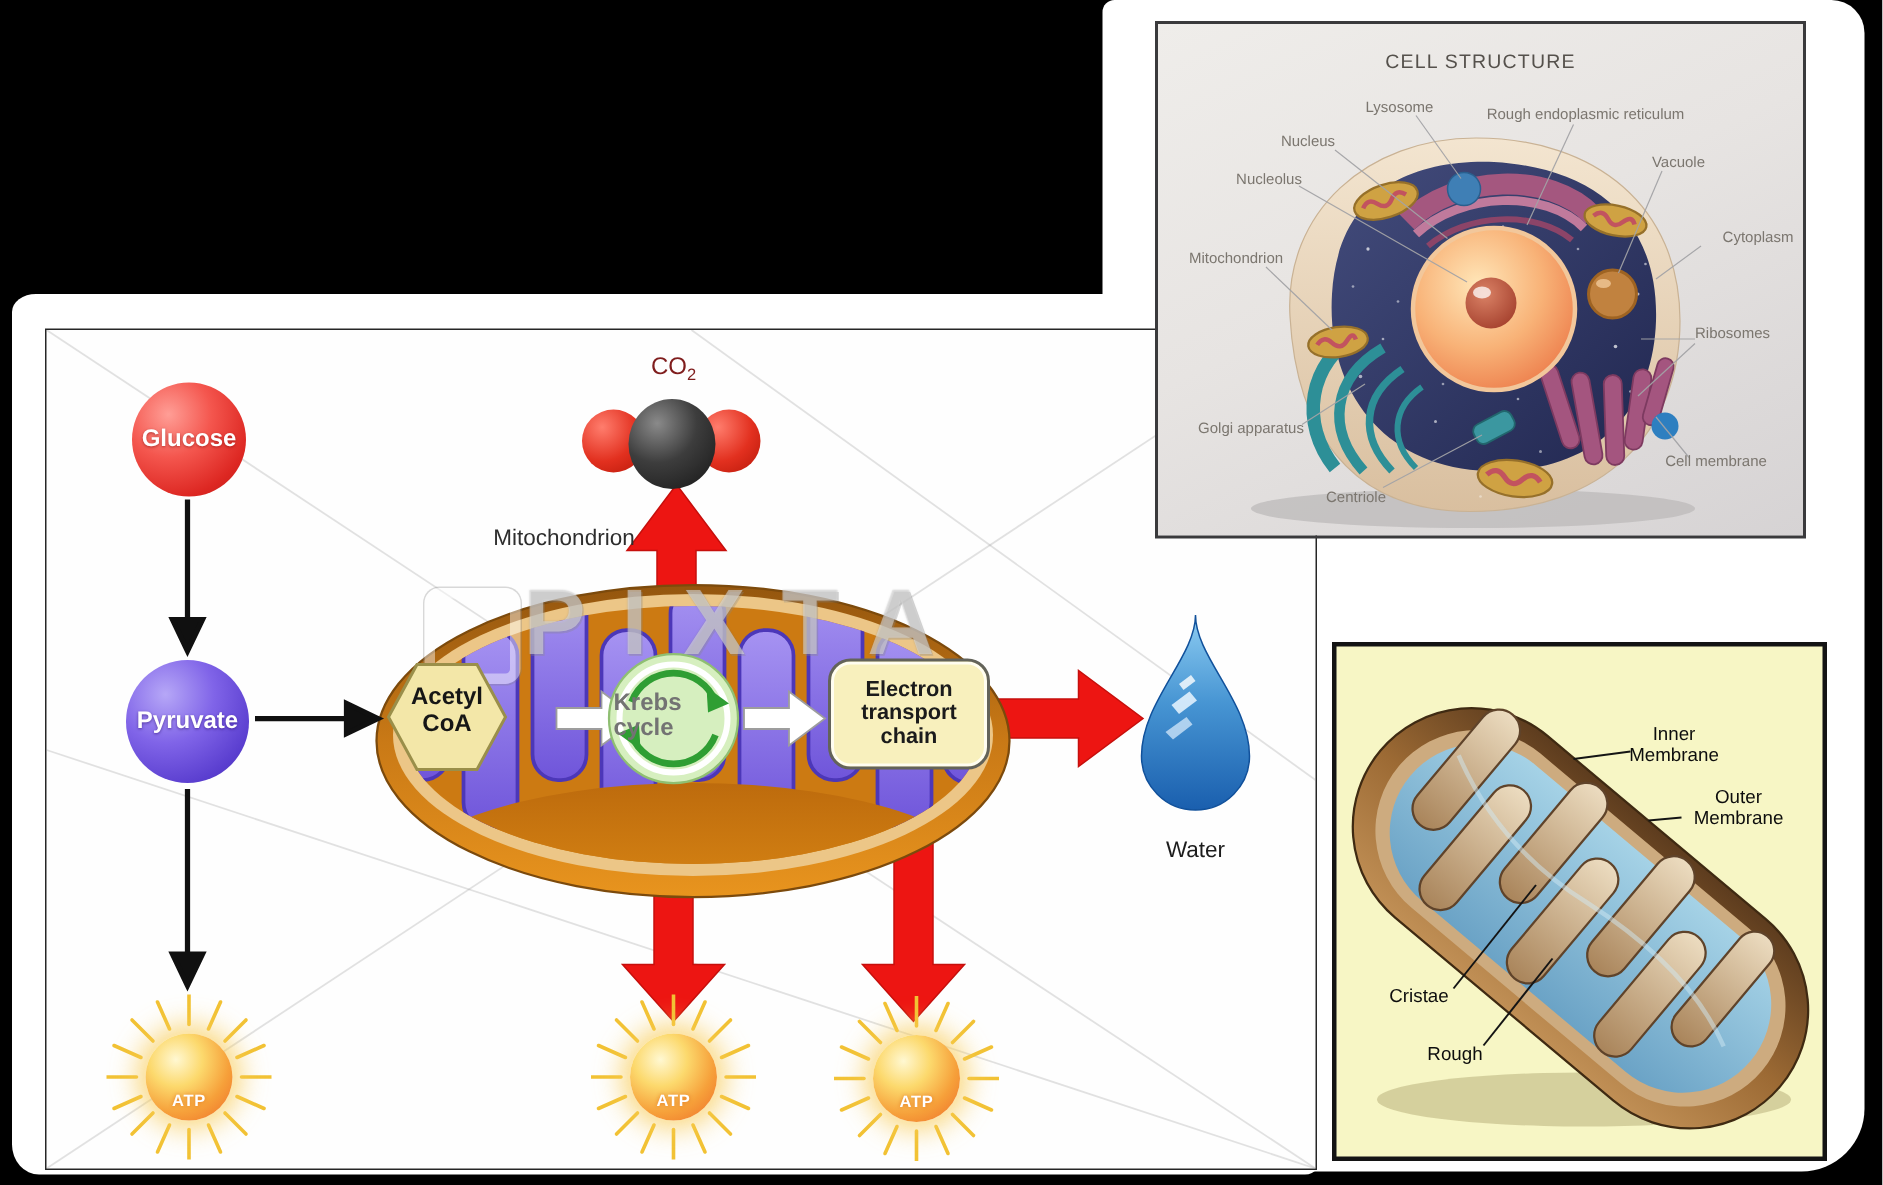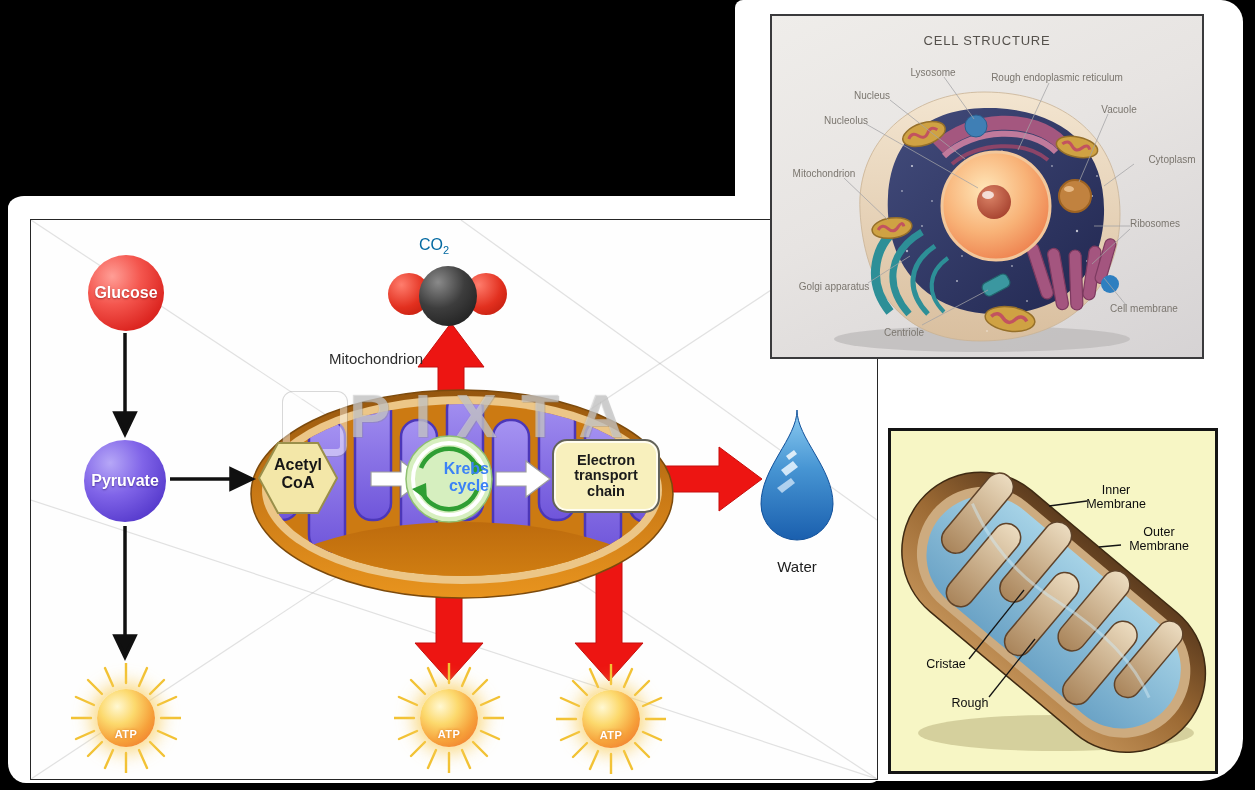--- a/index.html
+++ b/index.html
@@ -17,28 +17,28 @@
   #resp-panel svg{position:absolute;left:0;top:0;}
   .abs{position:absolute;}
   .ball{position:absolute;border-radius:50%;display:flex;align-items:center;justify-content:center;color:#fff;font-weight:bold;}
   #glucose-ball{left:57px;top:35px;width:76px;height:76px;font-size:16px;
     background:radial-gradient(circle at 32% 28%, #ff9e96 0%, #f4564e 38%, #dd2722 74%, #bb1a17 100%);
     text-shadow:0 1px 2px rgba(120,0,0,.55);}
   #pyruvate-ball{left:53px;top:220px;width:82px;height:82px;font-size:16px;
     background:radial-gradient(circle at 32% 28%, #b6a7f7 0%, #8064e8 40%, #5a3ecf 76%, #4530ad 100%);
     text-shadow:0 1px 2px rgba(40,10,110,.6);}
   #mito-label{left:280px;top:130px;width:130px;font-size:15px;color:#2d2d2d;text-align:center;}
-  #co2-label{left:388px;top:16px;width:60px;font-size:16px;color:#0369a1;}
+  #co2-label{left:388px;top:16px;width:60px;text-align:center;font-size:16px;color:#7f1d1d;}
   #co2-label sub{font-size:11px;}
   .gasball{position:absolute;border-radius:50%;}
   #co2-red-left{left:357px;top:53px;width:42px;height:42px;background:radial-gradient(circle at 32% 28%,#ff7d6d 0%,#e2301f 55%,#b71708 100%);}
   #co2-red-right{left:434px;top:53px;width:42px;height:42px;background:radial-gradient(circle at 32% 28%,#ff7d6d 0%,#e2301f 55%,#b71708 100%);}
   #co2-black{left:388px;top:46px;width:58px;height:60px;background:radial-gradient(circle at 33% 27%,#8a8a8a 0%,#3d3d3d 45%,#161616 100%);}
   #acetyl-label{left:227px;top:236px;width:80px;text-align:center;font-weight:bold;font-size:16px;color:#161616;line-height:1.1;}
-  #krebs-label{left:378px;top:240px;width:80px;text-align:right;font-weight:bold;font-size:16px;color:#3b82f6;line-height:1.08;}
+  #krebs-label{left:378px;top:240px;width:80px;text-align:left;font-weight:bold;font-size:16px;color:#737373;line-height:1.08;}
   #etc-box{left:521px;top:219px;width:104px;height:70px;background:#f8f0bd;border:2px solid #63635a;border-radius:15px;box-shadow:inset 0 0 0 2px #fffdf0;display:flex;align-items:center;justify-content:center;text-align:center;font-weight:bold;font-size:14.5px;color:#1b1b1b;line-height:1.08;}
   #water-label{left:726px;top:338px;width:80px;text-align:center;font-size:15px;color:#1c1c1c;}
   .preline{white-space:pre-line;}
   .atp-sun{position:absolute;width:110px;height:110px;}
   .atp-ball{position:absolute;left:26px;top:26px;width:58px;height:58px;border-radius:50%;
     background:radial-gradient(circle at 35% 30%, #fff8d2 0%, #fcd96d 32%, #f6a03a 64%, #ee6a26 100%);
     box-shadow:0 0 18px 6px rgba(250,205,90,.75);display:flex;align-items:center;justify-content:center;}
   .atp-text{color:#fff;font-weight:bold;font-size:11px;letter-spacing:.5px;text-shadow:0 0 3px rgba(225,115,30,.95);margin-top:32px;}
   #atp-sun-1{left:40px;top:443px;}
   #atp-sun-2{left:363px;top:443px;}

